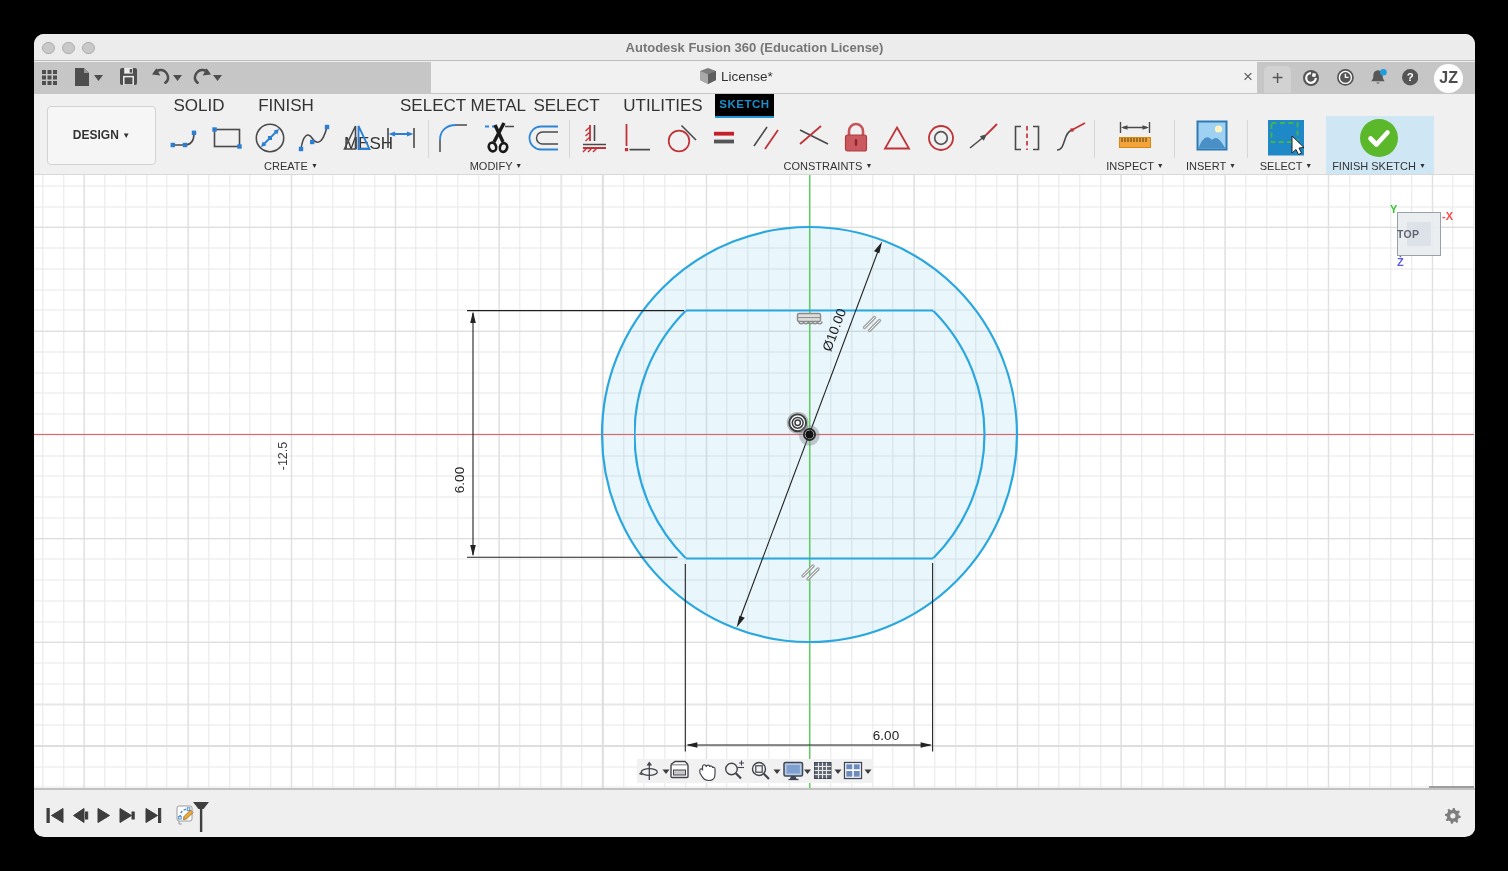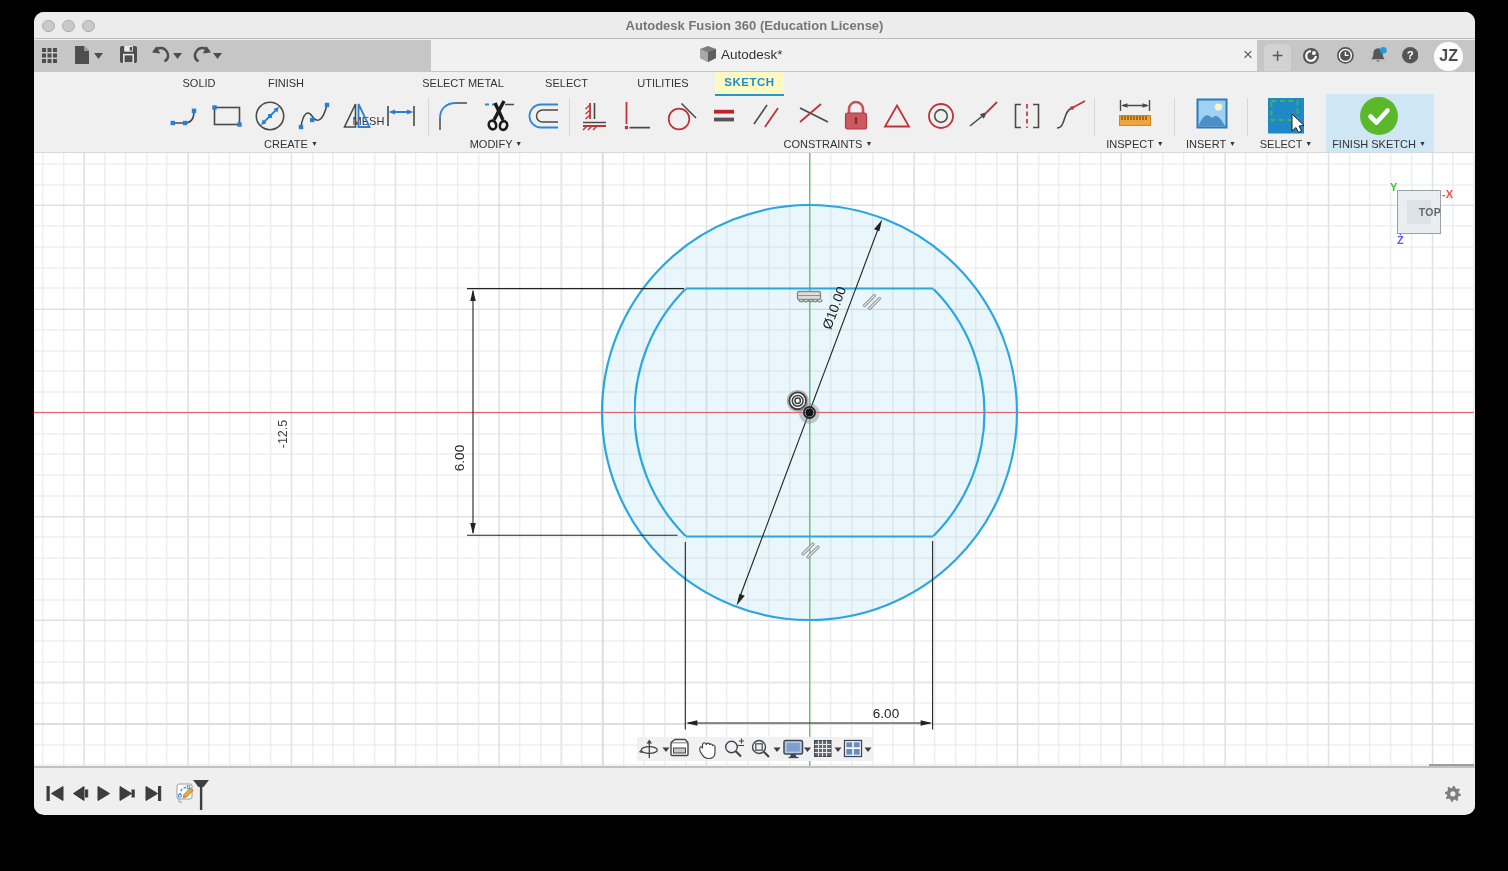--- a/index.html
+++ b/index.html
@@ -1,25 +1,25 @@
 <!DOCTYPE html>
 <html><head>
 <meta charset="utf-8">
 <style>
   html,body{margin:0;padding:0;background:#000;width:1508px;height:871px;overflow:hidden;}
   *{box-sizing:border-box;font-family:"Liberation Sans",sans-serif;}
   .abs{position:absolute;}
-  #win{position:absolute;left:34px;top:12px;width:1441px;height:803px;border-radius:10px;overflow:hidden;background:#f0f0f0;}
+  #win{position:absolute;left:34px;top:34px;width:1441px;height:803px;border-radius:10px;overflow:hidden;background:#f0f0f0;}
   #titlebar{position:absolute;left:0;top:0;width:100%;height:27px;background:#ececec;border-bottom:1px solid #bcbcbc;}
   .tl{position:absolute;top:7.5px;width:12.5px;height:12.5px;border-radius:50%;background:#c9c9c9;border:1px solid #aeaeae;}
   #title{position:absolute;left:0;top:0;width:100%;text-align:center;line-height:28px;font-size:13px;font-weight:bold;color:#767676;}
   #tabstrip{position:absolute;left:0;top:28px;width:100%;height:31.5px;background:#c6c6c6;}
   #doctab{position:absolute;left:397px;top:0;width:826px;height:30.5px;background:#f1f1f1;border-radius:0 0 0 0;}
   #ribbon{position:absolute;left:0;top:59.5px;width:100%;height:80.5px;background:#f0f0f0;}
-  .rtab{position:absolute;top:3px;height:17px;line-height:17px;font-size:11px;color:#333;transform:translateX(-50%);white-space:nowrap;}
+  .rtab{position:absolute;top:3px;height:17px;line-height:17px;font-size:17px;color:#333;transform:translateX(-50%);white-space:nowrap;}
   .glabel{position:absolute;top:64px;height:15px;line-height:15px;font-size:11px;color:#333;transform:translateX(-50%);white-space:nowrap;}
   .gdiv{position:absolute;top:26px;width:1px;height:38px;background:#d7d7d7;}
   .icon{position:absolute;width:36px;height:36px;top:26.5px;transform:translateX(-50%);}
   .car{font-size:7px;color:#333;vertical-align:2px;}
   #canvas{position:absolute;left:0;top:140px;width:1440px;height:614px;background-color:#fff;
     background-image:
       repeating-linear-gradient(to right, #dedede 0 1px, transparent 1px 103.7px),
       repeating-linear-gradient(to bottom, #dedede 0 1px, transparent 1px 103.7px),
       repeating-linear-gradient(to right, #e7e7e7 0 1px, transparent 1px 20.74px),
       repeating-linear-gradient(to bottom, #e7e7e7 0 1px, transparent 1px 20.74px);
@@ -76,21 +76,21 @@
     </svg>
     <svg class="abs" style="left:179px;top:13px;" width="9" height="6" viewBox="0 0 9 6">
         <path d="M0 0 H9 L4.5 6 Z" fill="#4e4e4e"></path>
       </svg>
     <div id="doctab"></div>
     <svg class="abs" style="left:666px;top:6px;" width="16" height="16" viewBox="0 0 16 16">
       <path d="M8 0 L16 3 V12 L8 16 L0 12 V3 Z" fill="#7d7d7d"></path>
       <path d="M0 3 L8 6.2 V16 L0 12 Z" fill="#a9a9a9"></path>
       <path d="M16 3 L8 6.2 V16 L16 12 Z" fill="#5f5f5f"></path>
     </svg>
-    <div class="abs" style="left:687px;top:0;height:30.5px;line-height:30.5px;font-size:13.5px;color:#333;">Autodesk*</div>
+    <div class="abs" style="left:687px;top:0;height:30.5px;line-height:30.5px;font-size:13.5px;color:#333;">License*</div>
     <div class="abs" style="left:1204px;top:0;width:20px;height:30.5px;line-height:29px;font-size:17px;color:#5f5f5f;text-align:center;">×</div>
     <div class="abs" style="left:1230px;top:4px;width:27px;height:26.5px;background:#d2d2d2;border-radius:5px 5px 0 0;text-align:center;line-height:25px;font-size:20px;color:#565656;">+</div>
     <svg class="abs" style="left:1268.6px;top:7.7px;" width="16" height="16" viewBox="0 0 16 16">
       <circle cx="8" cy="8" r="8" fill="#555"></circle>
       <path d="M8 3.2 A4.8 4.8 0 1 0 12.8 8" fill="none" stroke="#fff" stroke-width="2.2"></path>
       <rect x="9.3" y="3.4" width="3.4" height="3.4" fill="#fff" transform="rotate(12 11 5)"></rect>
     </svg>
     <svg class="abs" style="left:1303px;top:7.3px;" width="16.8" height="16.8" viewBox="0 0 16.8 16.8">
       <circle cx="8.4" cy="8.4" r="8.4" fill="#555"></circle>
       <circle cx="8.4" cy="8.4" r="6" fill="none" stroke="#fff" stroke-width="1.4"></circle>
@@ -107,21 +107,22 @@
     </svg>
     <div class="abs" style="left:1400.4px;top:2.4px;width:28.6px;height:28.6px;border-radius:50%;background:#fdfdfd;text-align:center;line-height:28.6px;font-size:16px;font-weight:bold;color:#4c4c4c;">JZ</div>
   </div>
   <div id="ribbon">
     <div class="rtab" style="left:165px;">SOLID</div>
     <div class="rtab" style="left:252px;">FINISH</div>
     <div class="rtab" style="left:334.5px;margin-top:38px;">MESH</div>
     <div class="rtab" style="left:429px;">SELECT METAL</div>
     <div class="rtab" style="left:532.5px;">SELECT</div>
     <div class="rtab" style="left:623px;margin-left:6px;">UTILITIES</div>
-    <div class="abs" style="left:681px;top:0.5px;width:69px;height:23.5px;background:#fef9c3;border-bottom:2.5px solid #1f97d4;text-align:center;line-height:21px;font-size:11.5px;font-weight:bold;color:#1b8fcc;letter-spacing:0.5px;">SKETCH</div>
+    <div class="abs" style="left:681px;top:0.5px;width:59px;height:23.5px;background:#000000;border-bottom:2.5px solid #1f97d4;text-align:center;line-height:21px;font-size:11.5px;font-weight:bold;color:#1b8fcc;letter-spacing:0.5px;">SKETCH</div>
+    <div class="abs" style="left:13px;top:12.5px;width:109px;height:59px;background:#f6f6f6;border:1px solid #d2d2d2;border-radius:4px;text-align:center;line-height:57px;font-size:12px;font-weight:bold;color:#333;">DESIGN <span style="font-size:8px;vertical-align:1px;">▼</span></div>
     <div class="gdiv" style="left:394px;"></div>
     <div class="gdiv" style="left:535px;"></div>
     <div class="gdiv" style="left:1060px;"></div>
     <div class="gdiv" style="left:1140px;"></div>
     <div class="gdiv" style="left:1213px;"></div>
     <div class="abs" style="left:1292px;top:22.7px;width:108px;height:57.8px;background:#cfe7f5;"></div>
     <div class="glabel" style="left:257px;">CREATE <span class="car">▼</span></div>
     <div class="glabel" style="left:462px;">MODIFY <span class="car">▼</span></div>
     <div class="glabel" style="left:794px;">CONSTRAINTS <span class="car">▼</span></div>
     <div class="glabel" style="left:1101px;">INSPECT <span class="car">▼</span></div>
@@ -346,21 +347,21 @@
       <circle cx="763.7" cy="247.8" r="8.4" fill="none" stroke="#3d3d3d" stroke-width="1.9"></circle>
       <circle cx="763.7" cy="247.8" r="5.4" fill="none" stroke="#3d3d3d" stroke-width="1.5"></circle>
       <circle cx="763.7" cy="247.8" r="2.7" fill="#fff" stroke="#3d3d3d" stroke-width="1.5"></circle>
       <circle cx="775.3" cy="260.3" r="10.4" fill="rgba(122,127,132,0.40)"></circle>
       <circle cx="775.5" cy="259.5" r="5.6" fill="none" stroke="#242424" stroke-width="1.7"></circle>
       <circle cx="775.5" cy="259.5" r="3.9" fill="#131313"></circle>
     </svg>
 
     <div class="abs" style="left:1363px;top:37px;width:44px;height:44px;background:rgba(233,236,240,0.9);border:1px solid #9aa0a8;"></div>
     <div class="abs" style="left:1373px;top:47px;width:24px;height:24px;background:#dde2e9;"></div>
-    <div class="abs" style="left:1363px;top:37px;width:44px;height:44px;text-align:right;line-height:44px;font-size:10.5px;font-weight:bold;color:#5f6670;letter-spacing:0.3px;border-radius:18px;">TOP</div>
+    <div class="abs" style="left:1363px;top:37px;width:44px;height:44px;text-align:left;line-height:44px;font-size:10.5px;font-weight:bold;color:#5f6670;letter-spacing:0.3px;border-radius:18px;">TOP</div>
     <div class="abs" style="left:1356px;top:28px;font-size:11px;font-weight:bold;color:#34c934;">Y</div>
     <div class="abs" style="left:1408px;top:35px;font-size:11px;font-weight:bold;color:#fb4b4b;">-X</div>
     <div class="abs" style="left:1363px;top:81px;font-size:11px;font-weight:bold;color:#5c5cf0;">Ż</div>
 
     <div class="abs" style="left:602.5px;top:583.5px;width:235px;height:24px;background:#f1f1f1;"></div>
     <svg class="abs" style="left:602.5px;top:583.5px;" width="235" height="24" viewBox="0 0 235 24">
       <g stroke="#43454d" fill="none" stroke-width="1.3">
         <ellipse cx="12.3" cy="13" rx="8" ry="3.4"></ellipse>
         <line x1="12.3" y1="21" x2="12.3" y2="4"></line>
         <path d="M9.5 6.5 L12.3 2.5 L15.1 6.5" fill="#43454d" stroke="none"></path>

